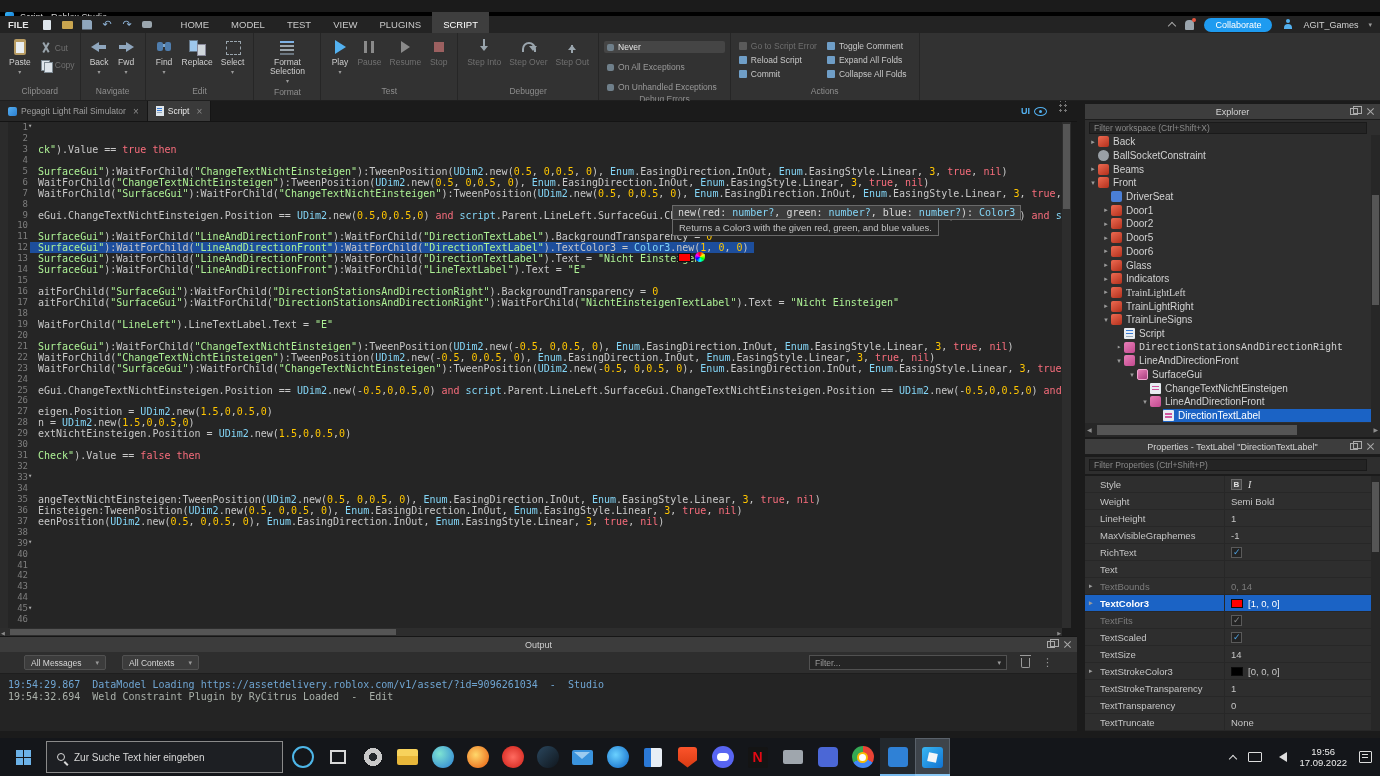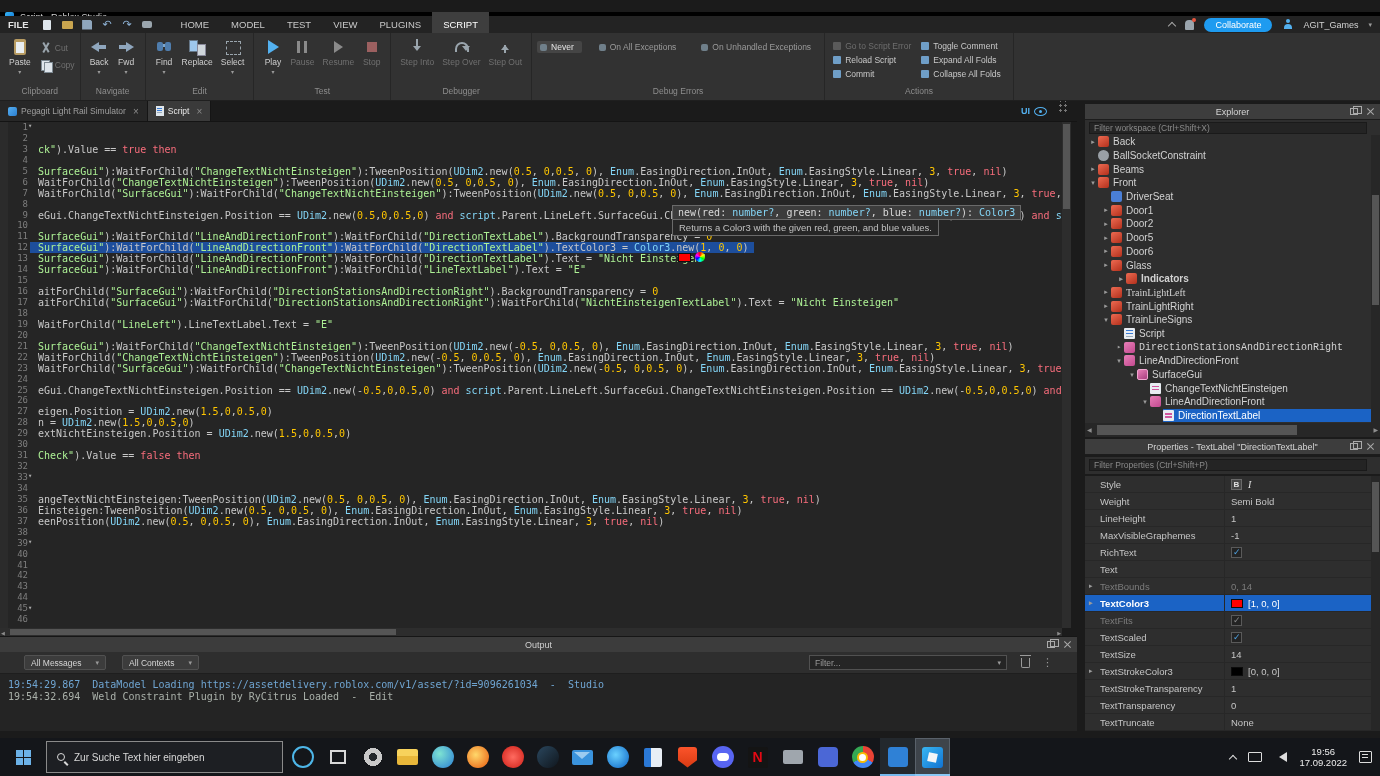--- a/index.html
+++ b/index.html
@@ -52,21 +52,21 @@
   .rcontent{flex:1;display:flex;align-items:flex-start;padding-top:3px}
   .rgl{height:15px;text-align:center;font-size:8.5px;color:#8E8E8E;line-height:13px;white-space:nowrap}
   .rbig{display:flex;flex-direction:column;align-items:center;padding:2px 4px;min-width:27px}
   .rlabel{font-size:8.5px;color:#CFCFCF;margin-top:2px;text-align:center;line-height:9px;white-space:nowrap}
   .rbig.wide .rlabel{white-space:normal;width:48px}
   .rbig.dis .rlabel{color:#707070}
   .rcaret{font-size:6px;color:#9A9A9A;margin-top:1px}
   .rsmallcol{display:flex;flex-direction:column;gap:5px;margin-left:5px;padding-top:6px}
   .rsmall{display:flex;align-items:center;font-size:8.5px;color:#CFCFCF;gap:3px}
   .rsmall.dis{color:#707070}
-  .rrows{display:flex;flex-direction:row;gap:14px;padding-top:5px}
+  .rrows{display:flex;flex-direction:column;gap:8px;padding-top:5px}
   .rrow{display:flex;align-items:center;font-size:8.5px;color:#9A9A9A;padding:1px 8px 1px 3px;border-radius:2px;white-space:nowrap}
   .rrow.active{background:#454545;color:#E6E6E6}
   .dbull{width:7px;height:7px;border-radius:2px;background:#6F7F8A;margin-right:4px;flex:none}
   .racts{display:flex;flex-direction:column;gap:4px;padding:5px 7px 0 3px}
   .ract{display:flex;align-items:center;font-size:8.5px;color:#C9C9C9;white-space:nowrap}
   .ract.dis{color:#6E6E6E}
   .aic{width:8px;height:8px;background:#6F9EC7;border-radius:1px;margin-right:4px;flex:none}
   .ract.dis .aic{background:#5A5A5A}
   .ric{display:block;width:18px;height:18px;position:relative}
   .sic{display:block;width:12px;height:12px;position:relative;flex:none}
@@ -326,20 +326,30 @@
           <span class="ric ic-replace"></span>
           <span class="rlabel">Replace</span>
         </div>
         <div class="rbig">
           <span class="ric ic-select"></span>
           <span class="rlabel">Select</span>
           <span class="rcaret">▾</span>
         </div>
       </div>
       <div class="rgl">Edit</div>
+    </div>
+    <div class="rgroup">
+      <div class="rcontent">
+        <div class="rbig wide">
+          <span class="ric ic-format"></span>
+          <span class="rlabel">Format Selection</span>
+          <span class="rcaret">▾</span>
+        </div>
+      </div>
+      <div class="rgl">Format</div>
     </div>
     <div class="rgroup">
       <div class="rcontent">
         <div class="rbig">
           <span class="ric ic-play"></span>
           <span class="rlabel">Play</span>
           <span class="rcaret">▾</span>
         </div>
         <div class="rbig dis">
           <span class="ric ic-pause"></span>
@@ -667,21 +677,21 @@
           <span>Door6</span>
         </span>
       </div>
       <div class="trow" style="padding-left: 16px;">
         <span class="tchev">▸</span>
         <span class="thl">
           <span class="tic tic-union"></span>
           <span>Glass</span>
         </span>
       </div>
-      <div class="trow" style="padding-left: 31px; font-weight: bold;">
+      <div class="trow" style="padding-left: 16px;">
         <span class="tchev">▸</span>
         <span class="thl">
           <span class="tic tic-union"></span>
           <span>Indicators</span>
         </span>
       </div>
       <div class="trow" style="padding-left: 16px; font-family: Liberation Serif, serif;">
         <span class="tchev">▸</span>
         <span class="thl">
           <span class="tic tic-union"></span>

